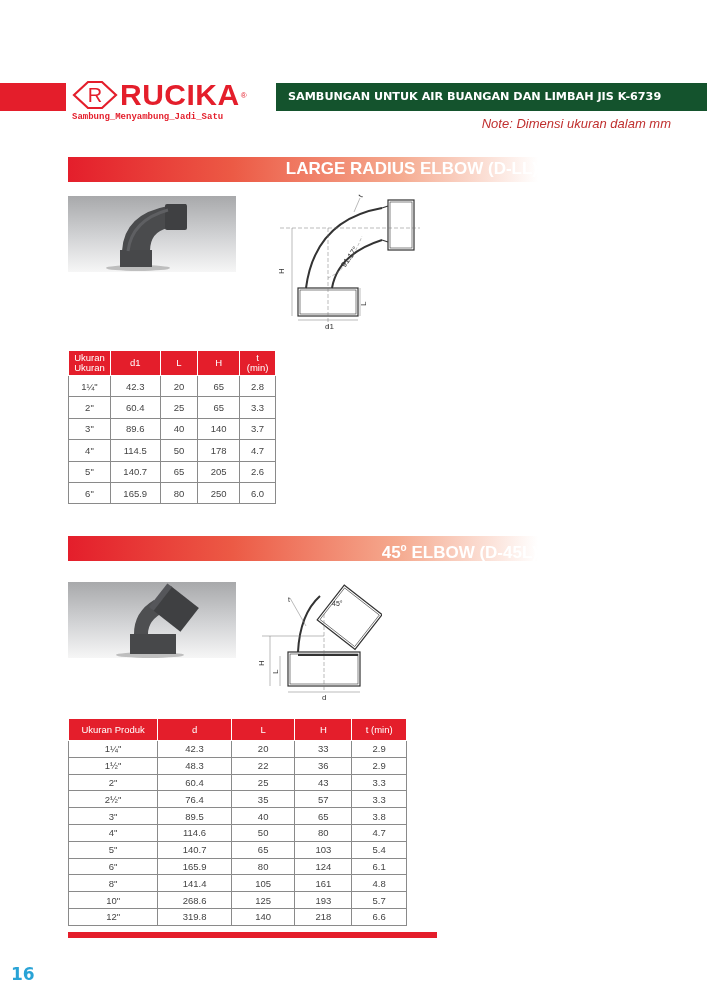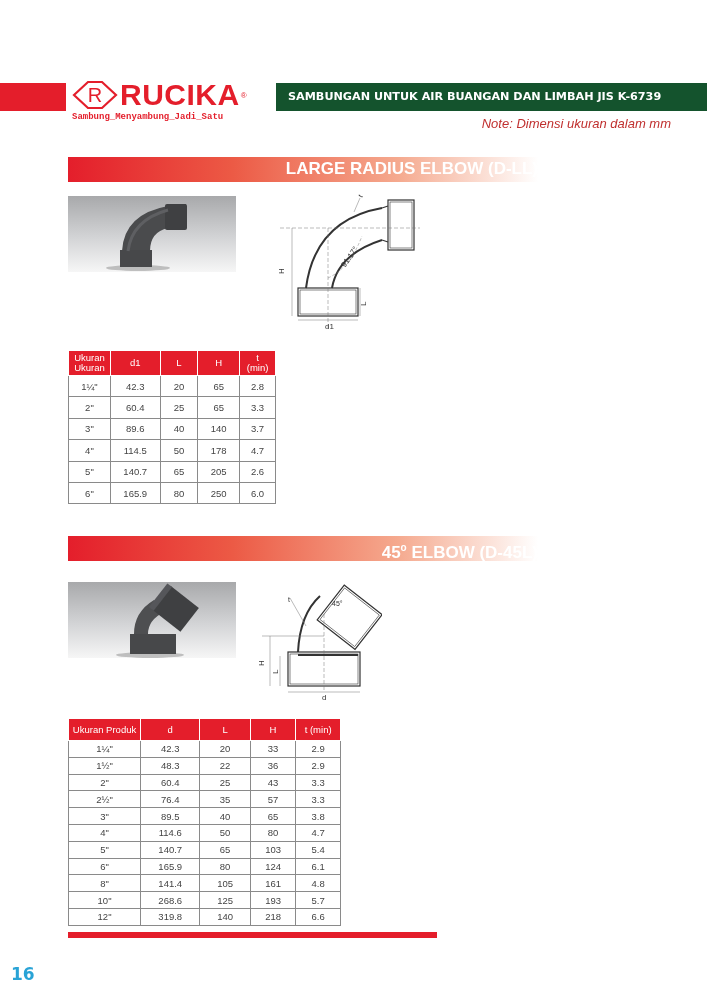--- a/index.html
+++ b/index.html
@@ -24,21 +24,21 @@
 
     .drawing { position: absolute; }
 
     table.spec { position: absolute; border-collapse: collapse; font-size: 9.5px; color: #444; }
     table.spec th { background: #e41e2b; color: #fff; font-weight: 400; border: 1px solid #fff; text-align: center; line-height: 10px; }
     table.spec td { border: 1px solid #8a8a8a; text-align: center; background: #fff; }
     table.spec tr th:first-child, table.spec tr td:first-child { }
     #table1 { left: 68px; top: 350px; width: 208px; }
     #table1 th { height: 25px; margin-top: 16px; }
     #table1 td { height: 21.4px; }
-    #table2 { left: 68px; top: 718px; width: 273px; }
+    #table2 { left: 68px; top: 718px; width: 339px; }
     #table2 th { height: 22px; }
     #table2 td { height: 16.8px; }
 
     .bottom-bar { position: absolute; left: 68px; top: 932px; width: 369px; height: 6px; background: #e41e2b; }
     .page-num { position: absolute; left: 11px; top: 964px; font-family: "DejaVu Sans", sans-serif; font-weight: 700; font-size: 17px; color: #29a3d6; }
   </style>
 </head>
 <body>
 
 <div class="bar-left"></div>

